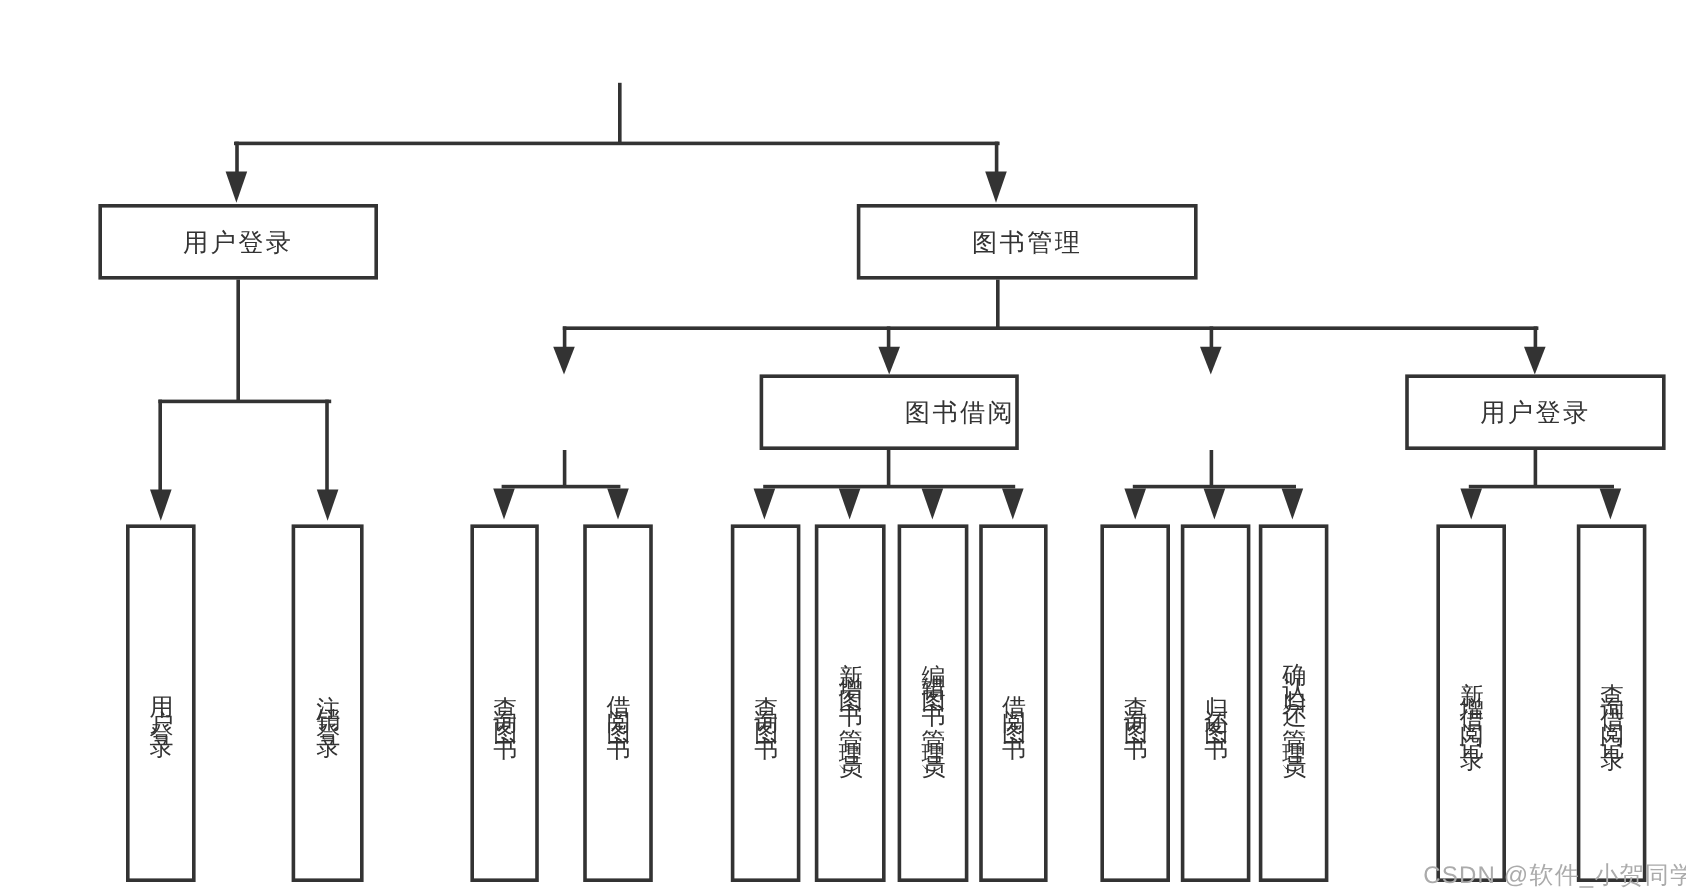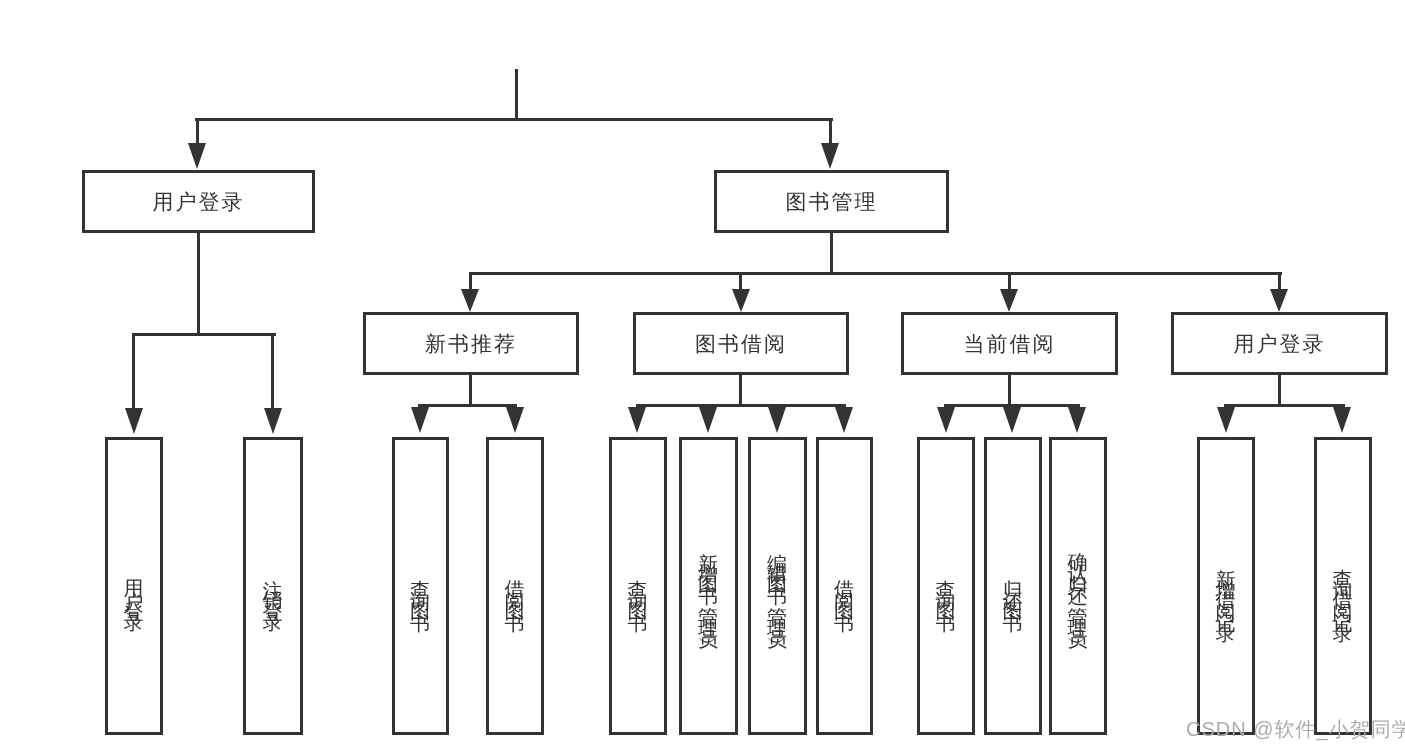--- a/index.html
+++ b/index.html
@@ -92,21 +92,21 @@
   <div class="line" style="left:515px; top:69px; width:3px; height:51px;"></div>
   <div class="line" style="left:195px; top:118px; width:638px; height:3px;"></div>
   <div class="line" style="left:196px; top:118px; width:3px; height:30px;"></div>
   <div class="line" style="left:829px; top:118px; width:3px; height:30px;"></div>
   <div class="ah" style="left:188px; top:143px;"></div>
   <div class="ah" style="left:821px; top:143px;"></div>
 
   <div class="box" style="left:82px; top:170px; width:233px; height:63px;">
     <span class="hlabel">用户登录</span>
   </div>
-  <div class="box" style="left:714px; top:170px; width:235px; height:63px;">
+  <div class="box" style="left:714px; top:170px; width:284px; height:63px;">
     <span class="hlabel">图书管理</span>
   </div>
 
   <div class="line" style="left:197px; top:233px; width:3px; height:102px;"></div>
   <div class="line" style="left:132px; top:333px; width:144px; height:3px;"></div>
   <div class="line" style="left:132px; top:333px; width:3px; height:78px;"></div>
   <div class="line" style="left:271px; top:333px; width:3px; height:78px;"></div>
   <div class="ah" style="left:125px; top:408px;"></div>
   <div class="ah" style="left:264px; top:408px;"></div>
 
@@ -114,28 +114,22 @@
   <div class="line" style="left:469px; top:272px; width:813px; height:3px;"></div>
   <div class="line" style="left:469px; top:272px; width:3px; height:20px;"></div>
   <div class="line" style="left:739px; top:272px; width:3px; height:20px;"></div>
   <div class="line" style="left:1008px; top:272px; width:3px; height:20px;"></div>
   <div class="line" style="left:1278px; top:272px; width:3px; height:20px;"></div>
   <div class="ah short" style="left:461px; top:289px;"></div>
   <div class="ah short" style="left:732px; top:289px;"></div>
   <div class="ah short" style="left:1000px; top:289px;"></div>
   <div class="ah short" style="left:1270px; top:289px;"></div>
 
-  <div class="box" style="left:363px; top:312px; width:216px; height:63px;">
-    <span class="hlabel">新书推荐</span>
-  </div>
-  <div class="box" style="left:633px; top:312px; width:216px; height:63px;">
+  <div class="box" style="left:633px; top:312px; width:216px; height:63px;justify-content:flex-end;">
     <span class="hlabel">图书借阅</span>
-  </div>
-  <div class="box" style="left:901px; top:312px; width:217px; height:63px;">
-    <span class="hlabel">当前借阅</span>
   </div>
   <div class="box" style="left:1171px; top:312px; width:217px; height:63px;">
     <span class="hlabel">用户登录</span>
   </div>
 
   <div class="line" style="left:469px; top:375px; width:3px; height:31px;"></div>
   <div class="line" style="left:418px; top:404px; width:99px; height:3px;"></div>
   <div class="ah" style="left:411px; top:407px;"></div>
   <div class="ah" style="left:506px; top:407px;"></div>
 

